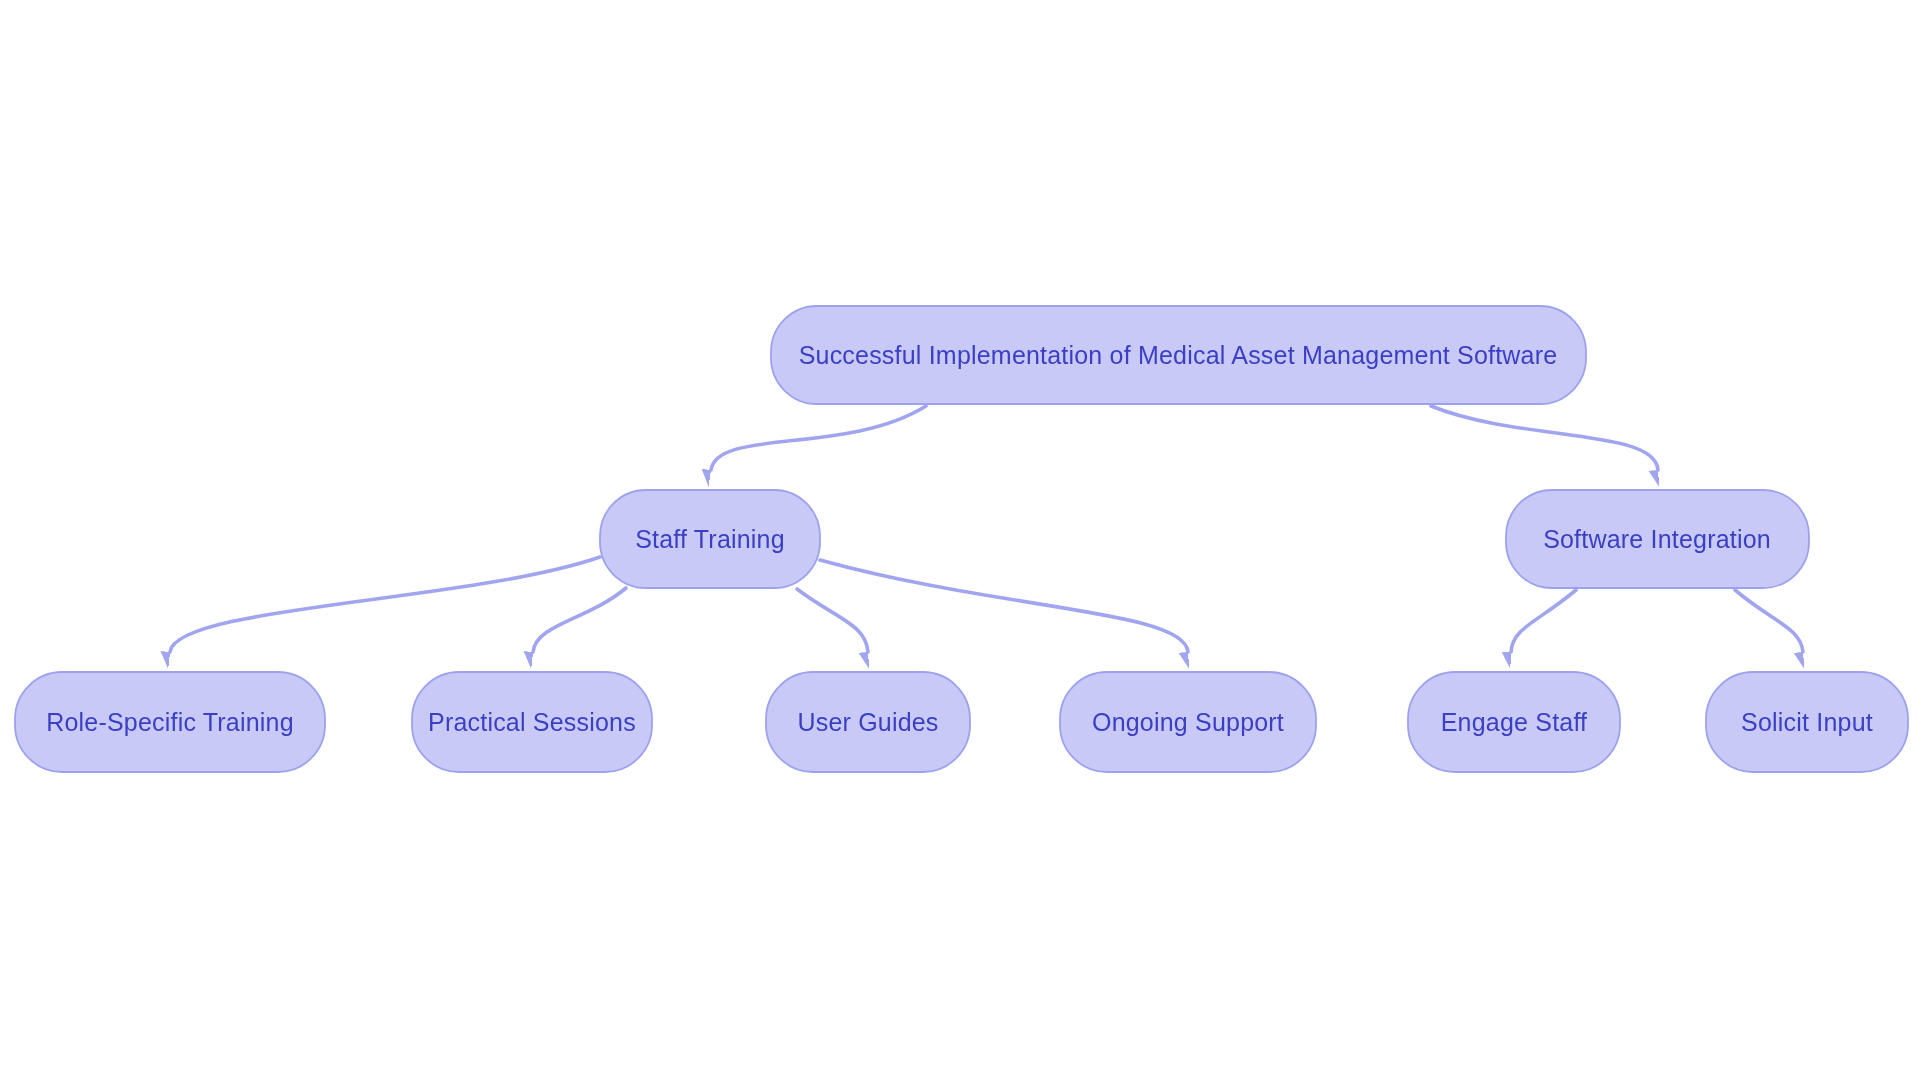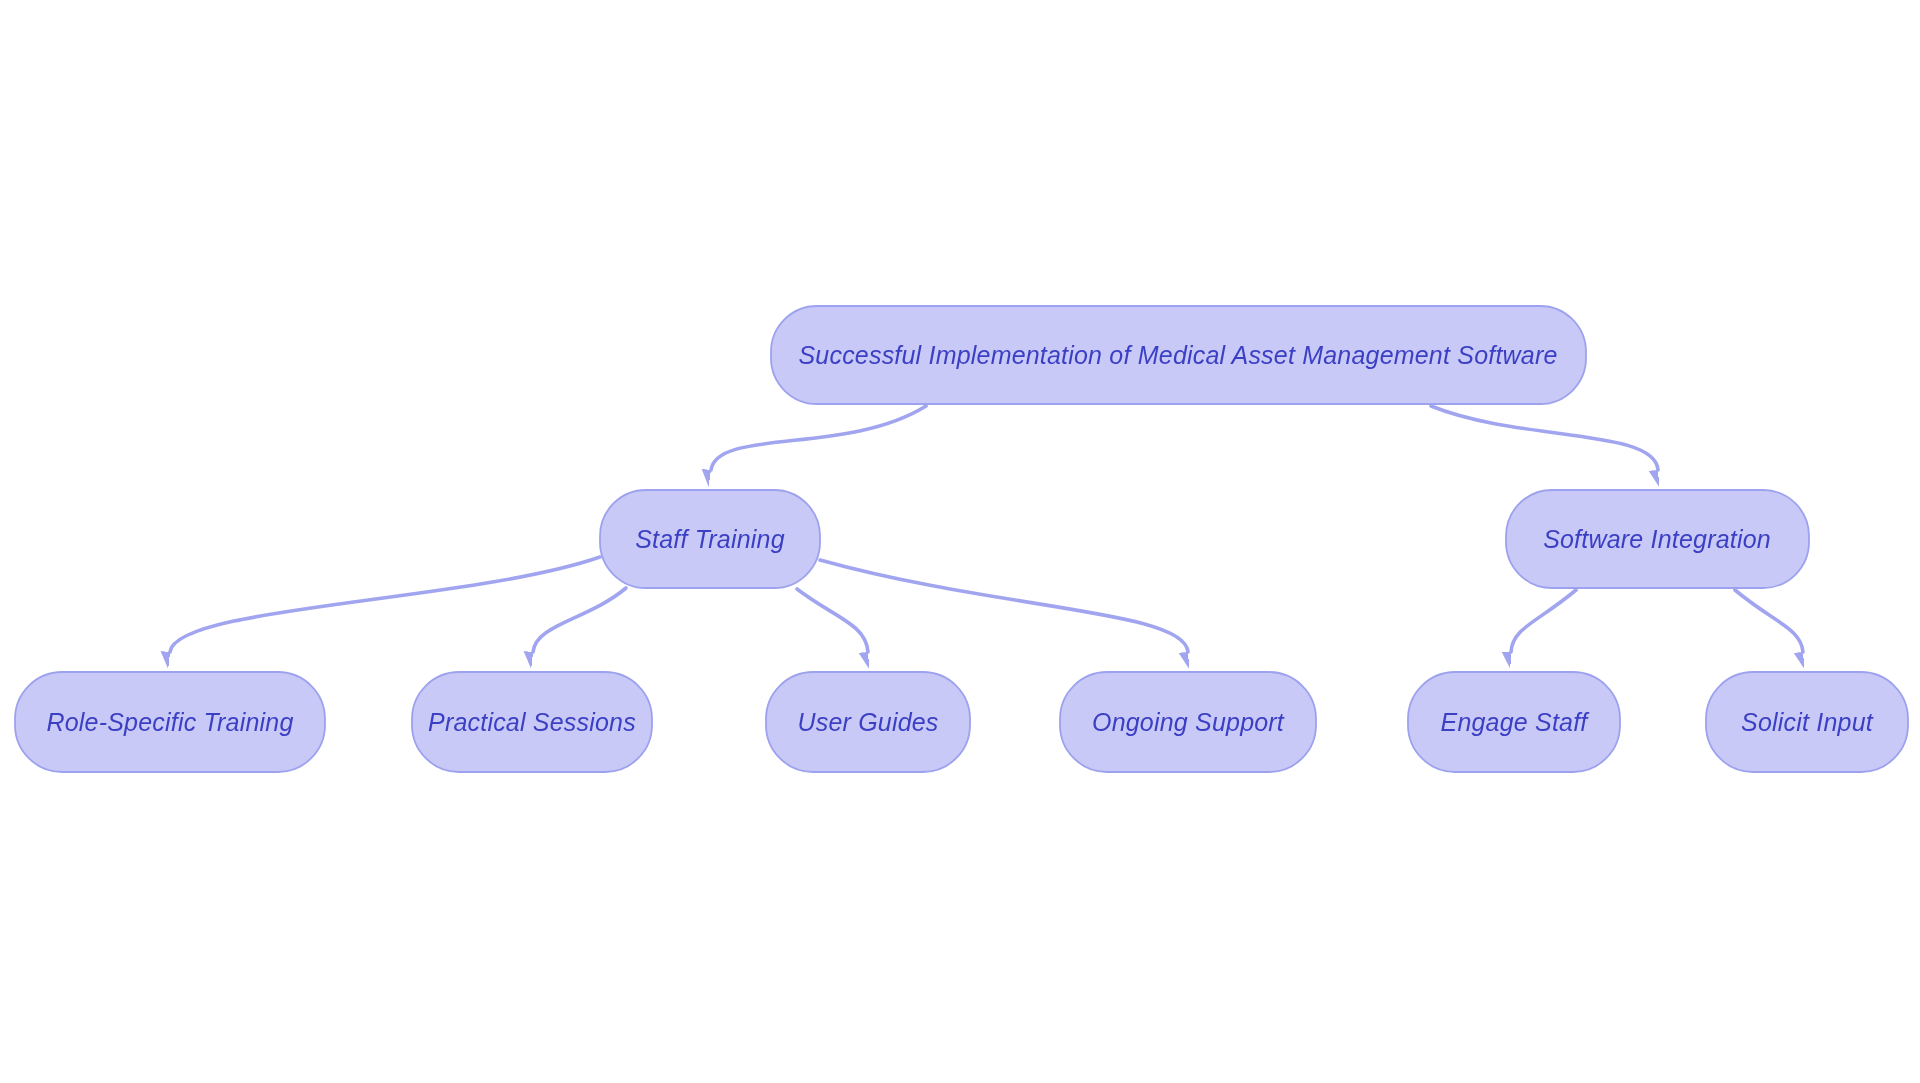--- a/index.html
+++ b/index.html
@@ -9,21 +9,20 @@
     width: 1920px;
     height: 1083px;
     overflow: hidden;
     font-family: "Liberation Sans", "DejaVu Sans", sans-serif;
   }
   .canvas {
     position: relative;
     width: 1920px;
     height: 1083px;
     background: #ffffff;
-    font-style: italic;
   }
   svg { display: block; }
   .node-rect {
     stroke-width: 1.8;
   }
   .node-label {
     font-family: "Liberation Sans", "DejaVu Sans", sans-serif;
     font-size: 25px;
     text-anchor: middle;
     letter-spacing: 0.2px;

